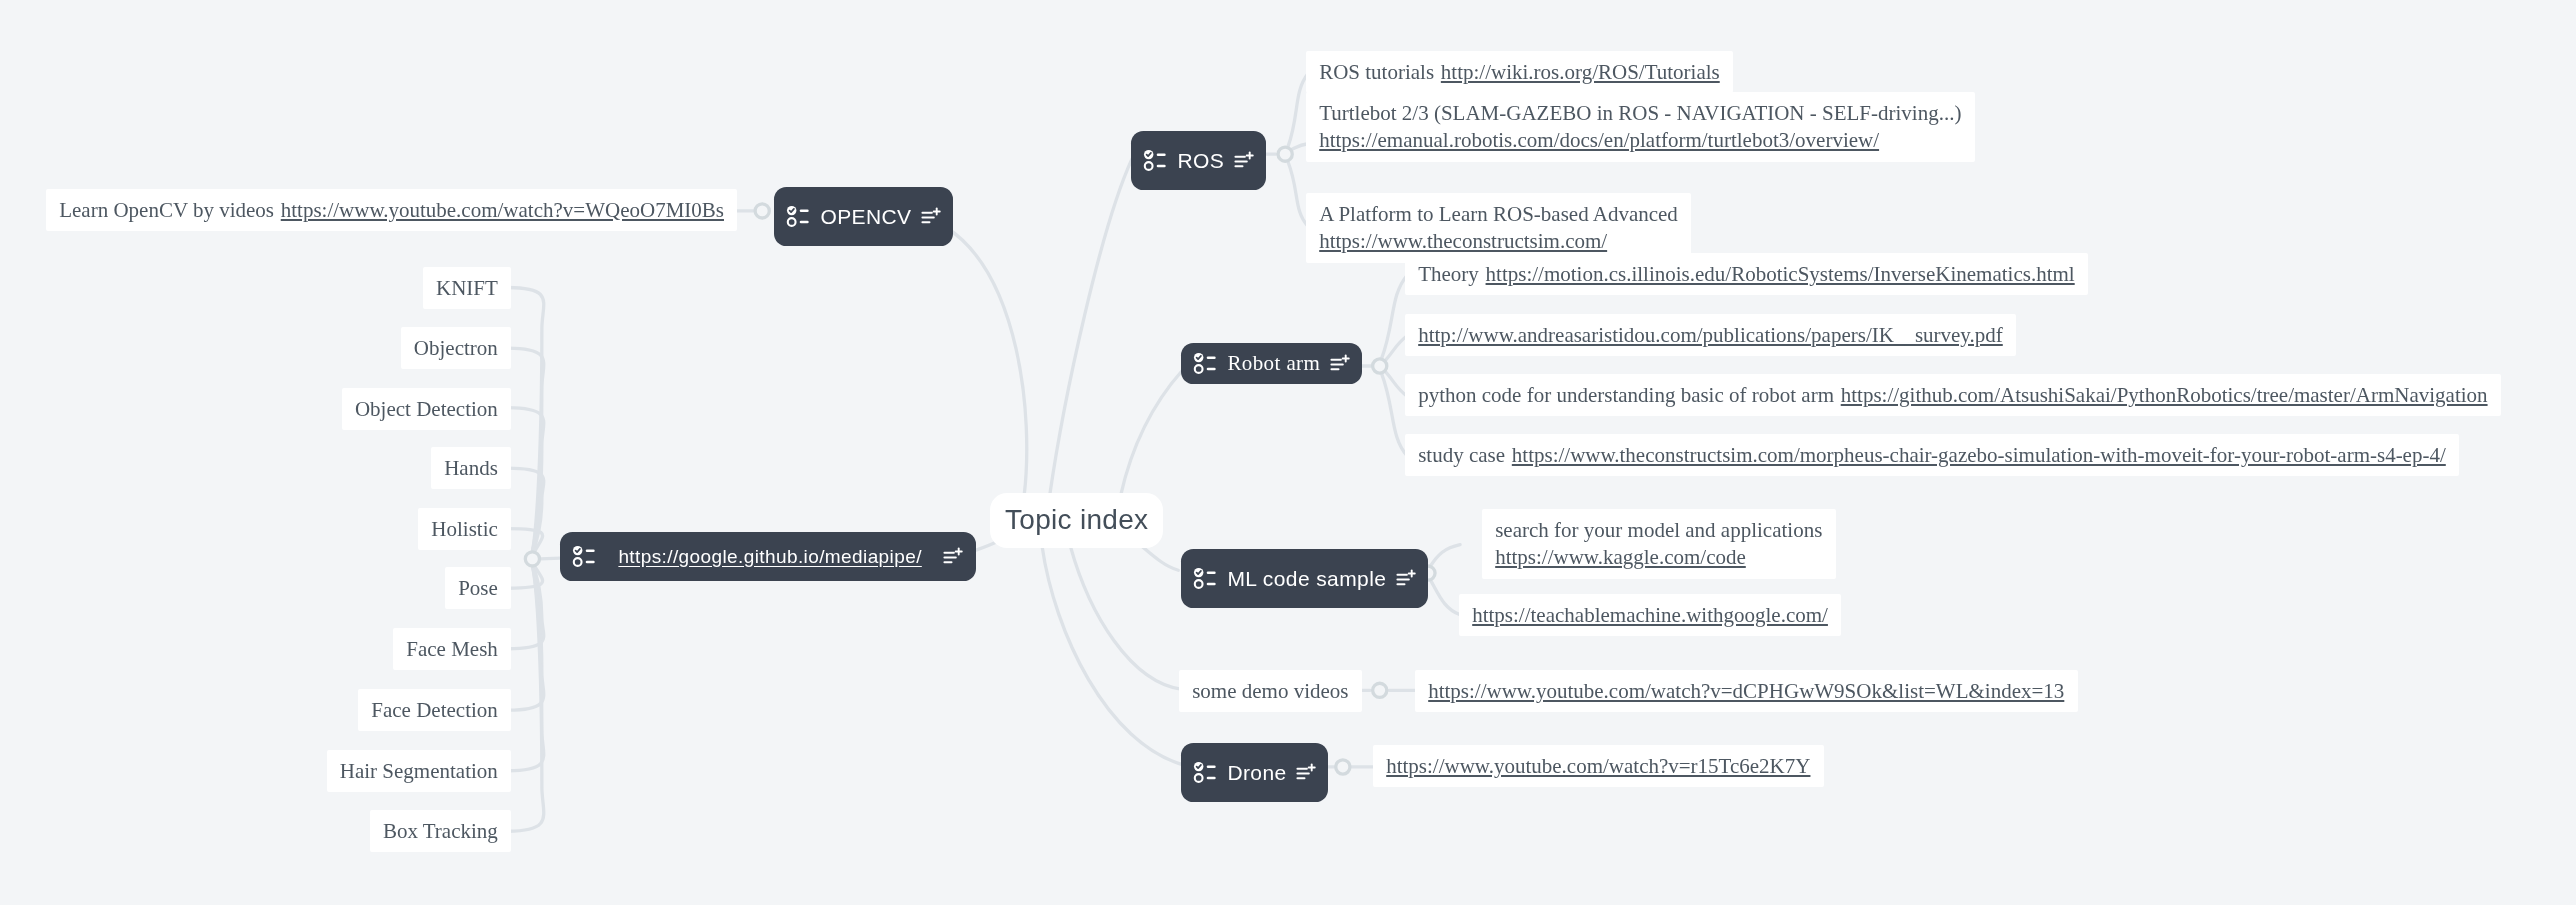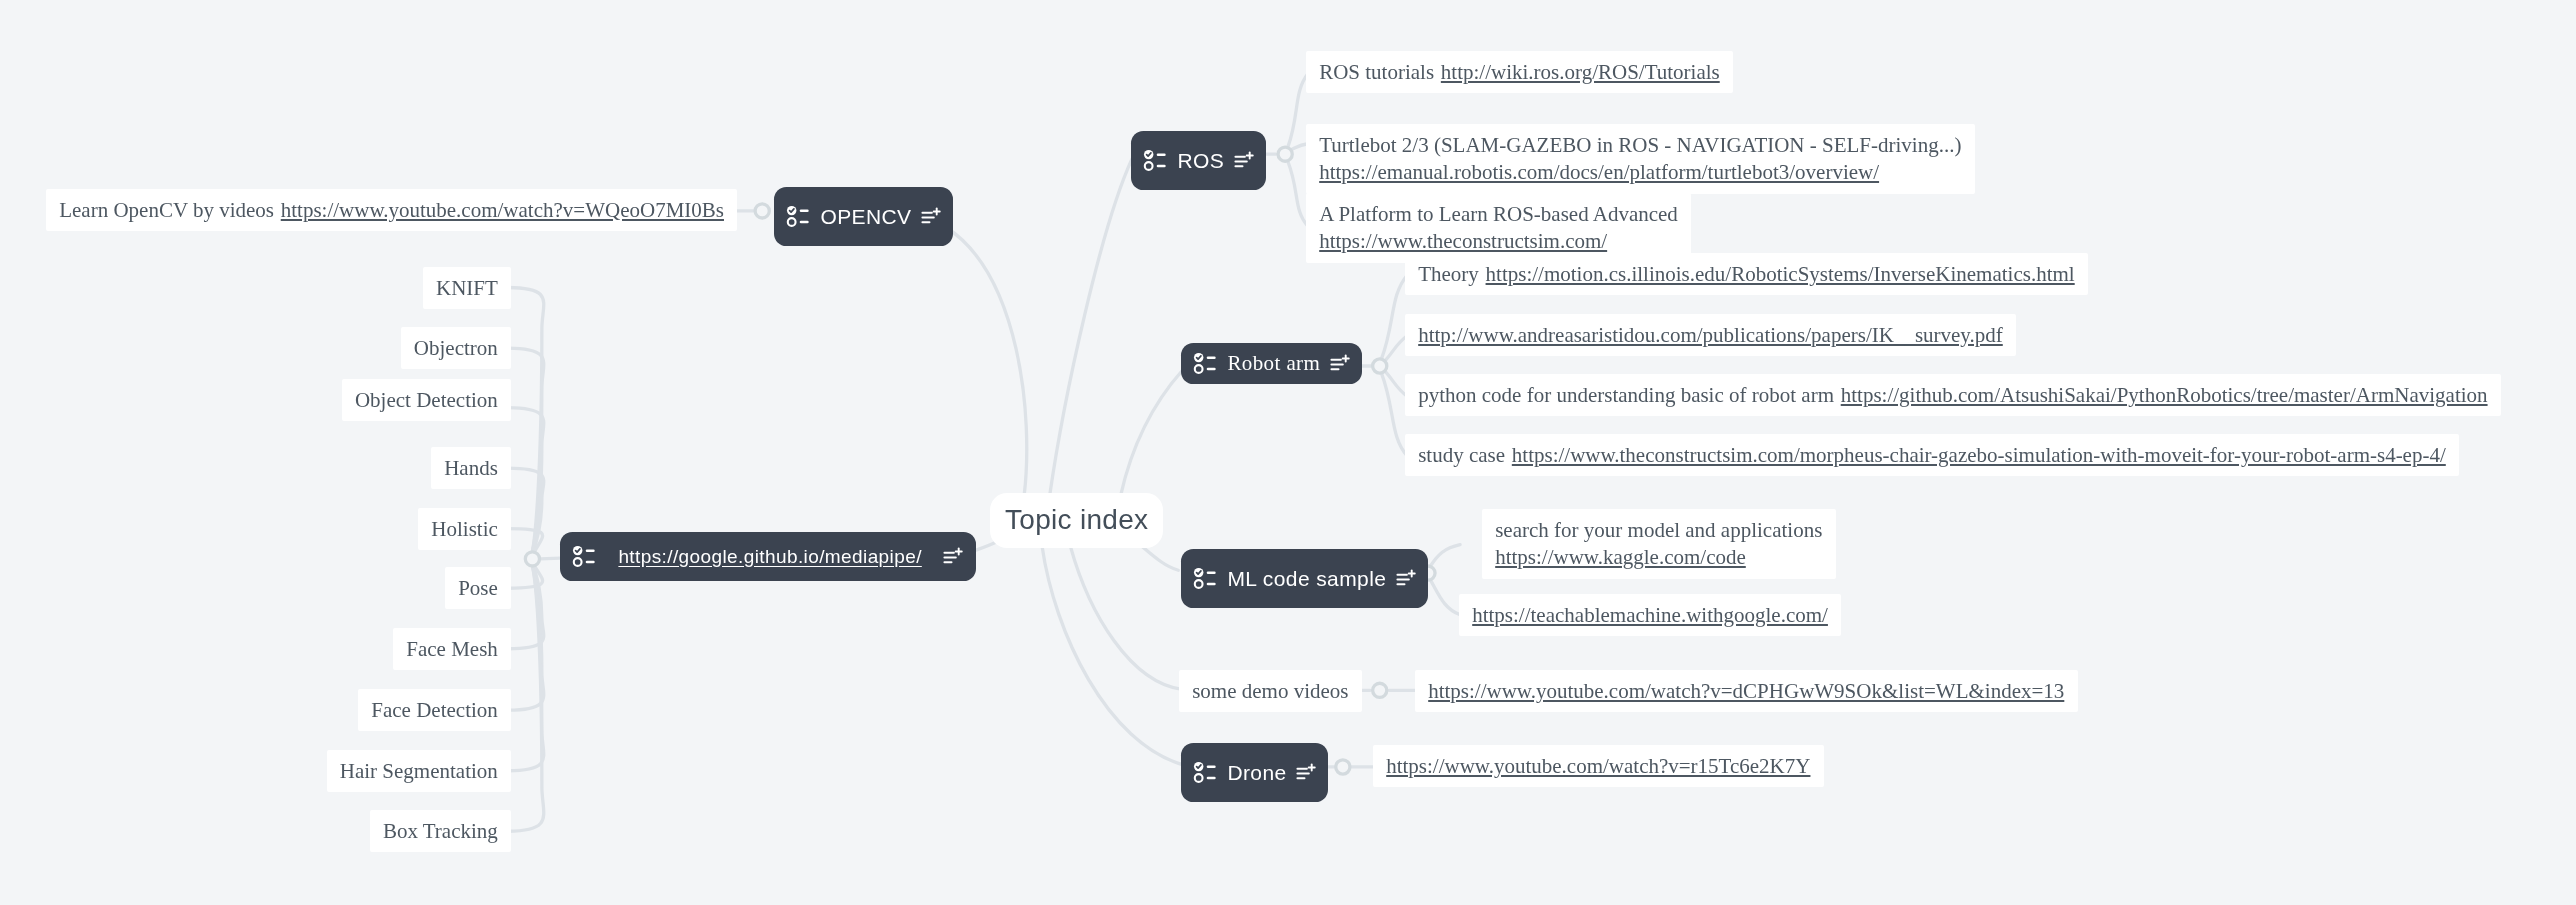--- a/index.html
+++ b/index.html
@@ -144,21 +144,21 @@
         <path d="M2.5 12 H14.5"></path>
         <path d="M2.5 17 H10"></path>
       <path d="M17.5 2.5 V9"></path>
         <path d="M14.3 5.75 H20.7"></path>
     </g>
   </svg>
 </div>
 
 <div class="card left-item" style="top:267px;">KNIFT</div>
 <div class="card left-item" style="top:327px;">Objectron</div>
-<div class="card left-item" style="top:379px;">Object Detection</div>
+<div class="card left-item" style="top:388px;">Object Detection</div>
 <div class="card left-item" style="top:447px;">Hands</div>
 <div class="card left-item" style="top:508px;">Holistic</div>
 <div class="card left-item" style="top:567px;">Pose</div>
 <div class="card left-item" style="top:628px;">Face Mesh</div>
 <div class="card left-item" style="top:689px;">Face Detection</div>
 <div class="card left-item" style="top:750px;">Hair Segmentation</div>
 <div class="card left-item" style="top:810px;">Box Tracking</div>
 
 <div class="node" style="left:1131px;top:131px;">
   <svg class="ic-left" width="24.6" height="24.6" viewBox="0 0 26 26">
@@ -176,21 +176,21 @@
         <path d="M2.5 17 H10"></path>
       <path d="M17.5 2.5 V9"></path>
         <path d="M14.3 5.75 H20.7"></path>
     </g>
   </svg>
 </div>
 
 <div class="card" style="left:1306px;top:51px;">
   <span class="txt">ROS tutorials</span><a class="lnk">http://wiki.ros.org/ROS/Tutorials</a>
 </div>
-<div class="card two" style="left:1306px;top:124px;">
+<div class="card two" style="left:1306px;top:92px;">
   <span>Turtlebot 2/3 (SLAM-GAZEBO in ROS - NAVIGATION - SELF-driving...)</span>
   <a class="lnk">https://emanual.robotis.com/docs/en/platform/turtlebot3/overview/</a>
 </div>
 <div class="card two" style="left:1306px;top:193px;">
   <span>A Platform to Learn ROS-based Advanced</span>
   <a class="lnk">https://www.theconstructsim.com/</a>
 </div>
 
 <div class="node" style="left:1181px;top:343px;height:41px;font-family:Liberation Serif, serif;">
   <svg class="ic-left" width="24.6" height="24.6" viewBox="0 0 26 26">

